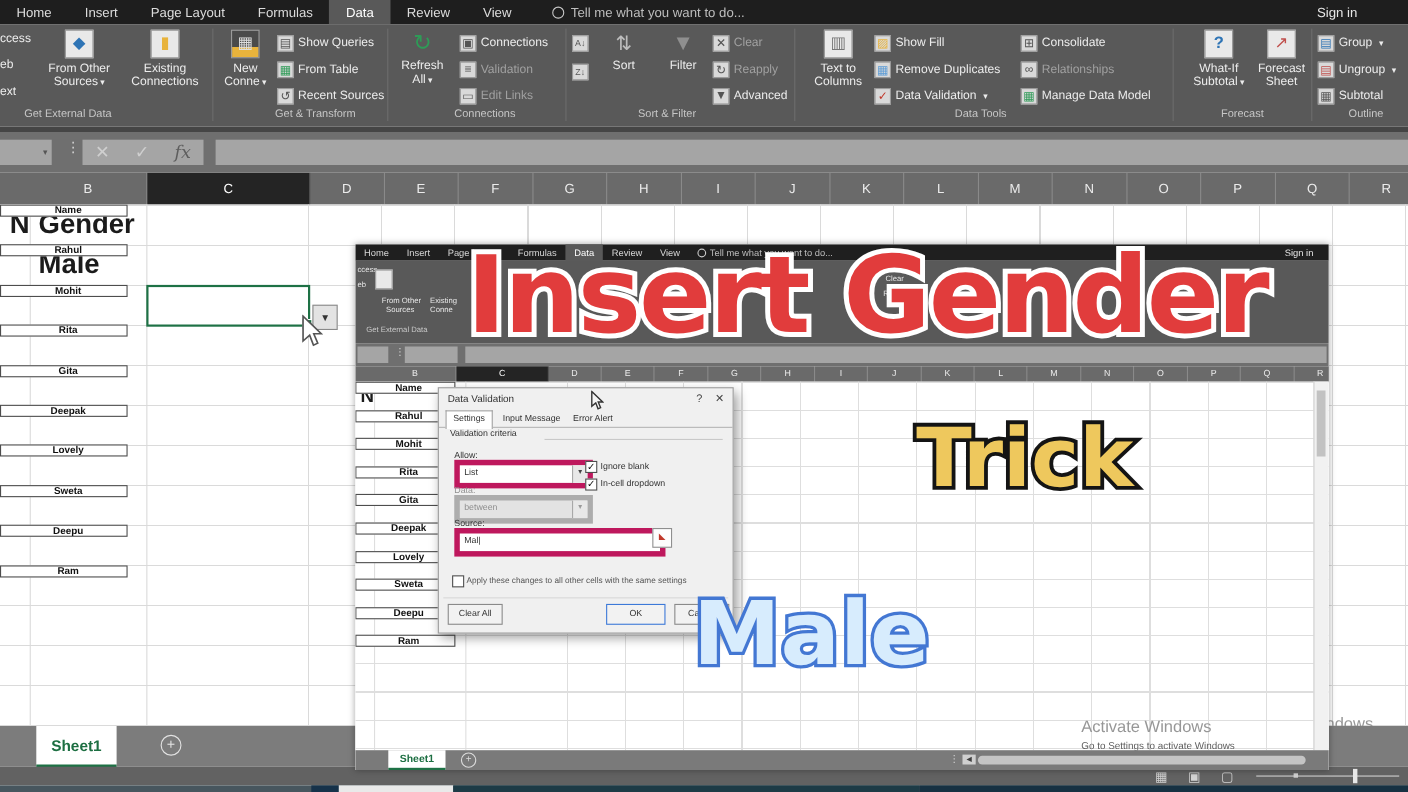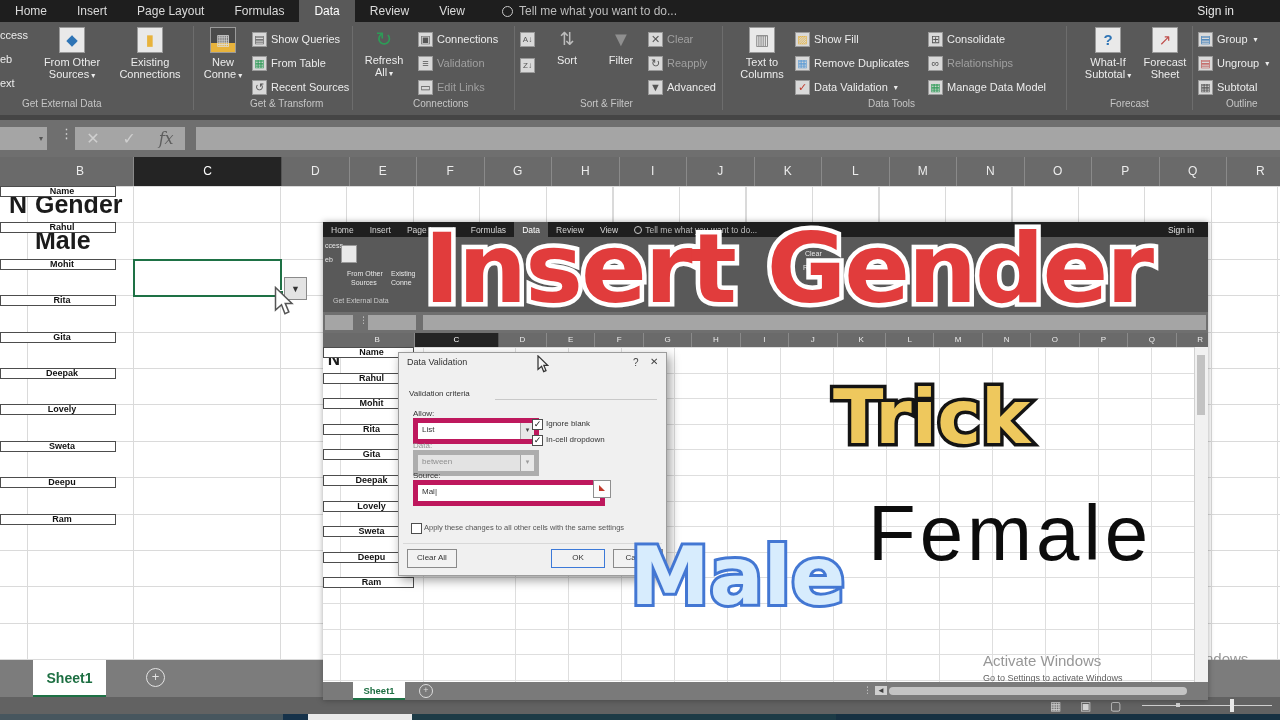--- a/index.html
+++ b/index.html
@@ -496,20 +496,25 @@
           <div class="ivthumb"></div>
         </div>
       <span class="t wm1" style="left:660px;top:305px">Activate Windows</span>
       <span class="t wm2" style="left:660px;top:326px">Go to Settings to activate Windows</span>
     </div>
 
     <div class="dlg">
       <span class="t" style="left:8px;top:4px;font-size:9px">Data Validation</span>
       <span class="t" style="left:234px;top:4px;font-size:10px;color:#444">?</span>
       <span class="t" style="left:251px;top:3px;font-size:10px;color:#444">✕</span>
+      <div class="dtabs">
+        <div class="dtab active" style="left:6px">Settings</div>
+        <div class="dtab" style="left:52px">Input Message</div>
+        <div class="dtab" style="left:116px">Error Alert</div>
+      </div>
       <span class="t" style="left:10px;top:36px">Validation criteria</span>
       <div style="position:absolute;left:96px;top:46px;width:162px;height:1px;background:#c9c9c9"></div>
       <span class="t" style="left:14px;top:56px">Allow:</span>
       <div class="combo" style="left:14px;top:65px;width:112px">
         <span>List</span>
         <span class="cdd">▾</span>
       </div>
       <span class="cb" style="left:133px;top:66px">✓</span>
       <span class="t" style="left:147px;top:66px">Ignore blank</span>
       <span class="cb" style="left:133px;top:82px">✓</span>
@@ -544,23 +549,20 @@
   </div>
 
   <div class="ol" style="left:424px;top:212px;font-size:97px;letter-spacing:-2px">
     <span class="s" style="-webkit-text-stroke:9px #ffffff">Insert Gender</span>
     <span class="f" style="color:#e13c3c">Insert Gender</span>
   </div>
   <div class="ol" style="left:833px;top:374px;font-size:74px">
     <span class="s" style="-webkit-text-stroke:7px #141414">Trick</span>
     <span class="f" style="color:#eec85d">Trick</span>
   </div>
-  <div class="ol" style="left:868px;top:488px;font-size:78px;font-weight:normal;font-family:'Liberation Sans',sans-serif;letter-spacing:4px;color:#0c0c0c">
-    <span class="f">Female</span>
-  </div>
   <div class="ol" style="left:630px;top:530px;font-size:80px">
     <span class="s" style="-webkit-text-stroke:6px #4377d3">Male</span>
     <span class="f" style="color:#d7ecfd">Male</span>
   </div>
 
   <svg class="cursor" style="left:272px;top:286px" width="22" height="30" viewBox="0 0 14 20">
     <path d="M2 1 L2 16 L6 12.5 L8.3 18.5 L10.9 17.3 L8.5 11.6 L13 11.6 Z" fill="#ffffff" stroke="#555" stroke-width="1"></path>
   </svg>
   <svg class="cursor" style="left:536px;top:355px" width="13" height="18" viewBox="0 0 14 20">
     <path d="M2 1 L2 16 L6 12.5 L8.3 18.5 L10.9 17.3 L8.5 11.6 L13 11.6 Z" fill="#f5f5f5" stroke="#333" stroke-width="1.4"></path>

